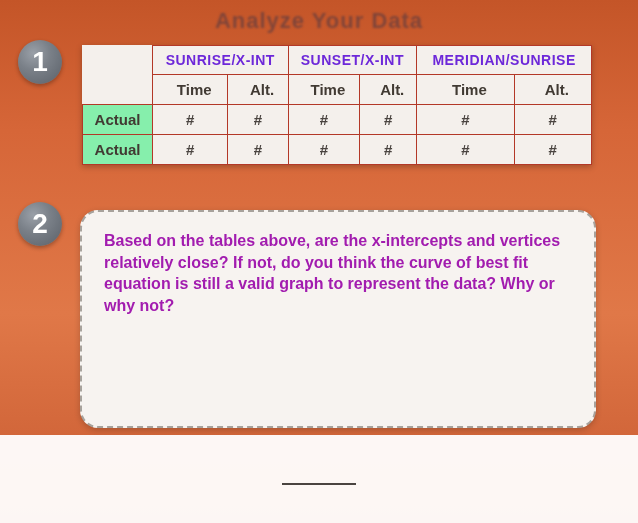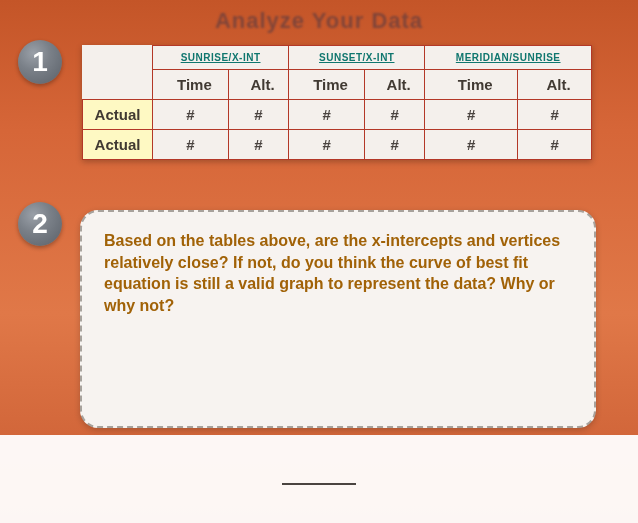--- a/index.html
+++ b/index.html
@@ -53,34 +53,33 @@
   }
   th, td {
     border: 1px solid #b33827;
     text-align: center;
     padding: 6px 4px;
     font-size: 15px;
     color: #413a33;
     font-weight: bold;
   }
   th.group {
-    color: #0f766e;
+    color: #6d28d9;
     font-weight: 900;
     letter-spacing: 0.5px;
-    font-size: 10px;
-    text-decoration: underline;
+    font-size: 14px;
   }
   th.sub {
     font-weight: 900;
     font-size: 15px;
     padding-left: 12px;
   }
   td.hash { color: #4a4440; font-weight: 900; }
   .rowlabel {
-    background: #fef9c3;
+    background: #86efac;
     font-weight: 900;
     text-align: center;
     padding: 6px 10px;
     width: 70px;
   }
   .corner {
     background: transparent;
     border: none;
     border-right: 1px solid #b33827;
     border-bottom: 1px solid #b33827;
@@ -92,21 +91,21 @@
     left: 80px;
     width: 516px;
     height: 218px;
     background: #f7f3f0;
     border-radius: 18px;
     border: 2px dashed #a8a29c;
     padding: 18px 22px;
     box-shadow: 0 2px 6px rgba(0,0,0,0.2);
   }
   .question-text {
-    color: #a16207;
+    color: #a21caf;
     font-size: 16px;
     font-weight: bold;
     line-height: 1.35;
   }
   .answer-link {
     margin-top: 14px;
     display: inline-block;
     color: #2a4fc8;
     font-weight: bold;
     font-size: 16px;

